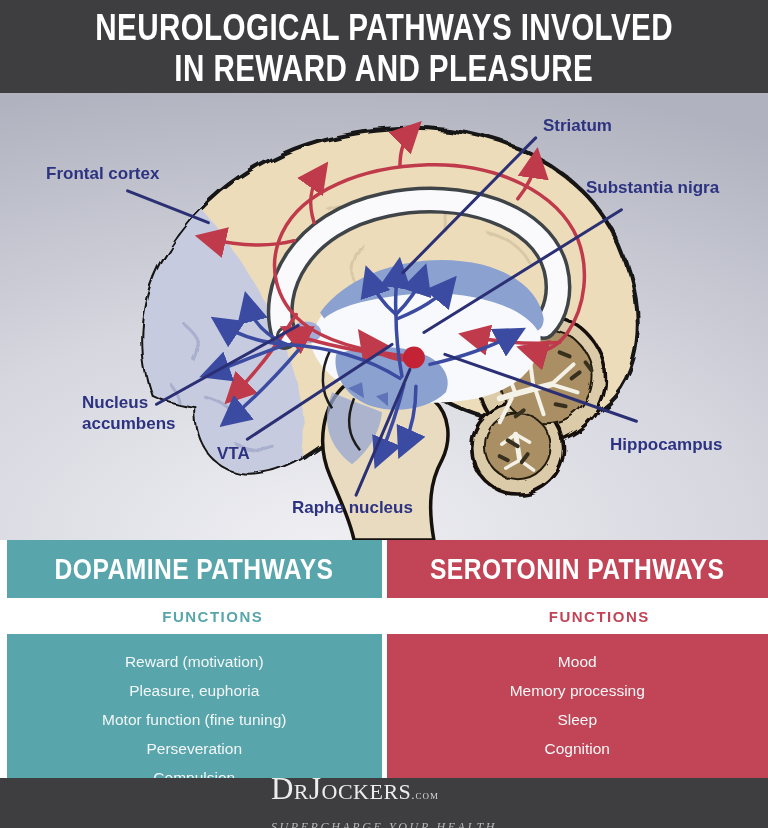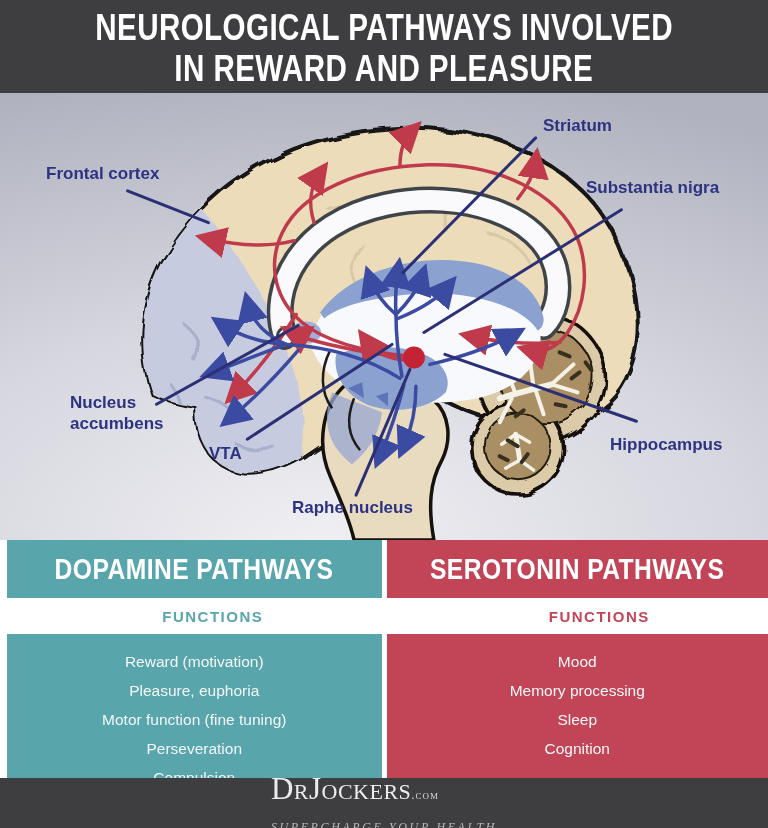--- a/index.html
+++ b/index.html
@@ -13,22 +13,22 @@
               transform:scale(.8,1);transform-origin:center;white-space:nowrap;}
 
   
   .brain{position:absolute;top:93px;left:0;width:768px;height:447px;
          background:radial-gradient(115% 105% at 42% 100%, #efeff3 0%, #d6d7df 48%, #b0b2bf 100%);}
   .brain svg{position:absolute;inset:0;}
   .lbl{position:absolute;color:var(--navy,#2d3381);font-weight:bold;font-size:17px;line-height:1.25;}
   .lbl-frontal{left:46px;top:70px;}
   .lbl-striatum{left:543px;top:22px;}
   .lbl-nigra{left:586px;top:84px;}
-  .lbl-accumbens{left:70px;top:299px;width:120px;}
-  .lbl-vta{left:209px;top:350px;}
+  .lbl-accumbens{left:82px;top:299px;width:120px;}
+  .lbl-vta{left:217px;top:350px;}
   .lbl-raphe{left:292px;top:404px;}
   .lbl-hippo{left:610px;top:341px;}
 
   
   .cols{position:absolute;top:540px;left:0;width:768px;height:238px;background:#fff;
         display:grid;grid-template-columns:1fr 1fr;column-gap:5px;}
   .col{display:flex;flex-direction:column;}
   .col-head{height:58px;display:flex;align-items:center;justify-content:center;}
   .col-head span{color:#fff;font-weight:bold;font-size:29px;letter-spacing:.5px;white-space:nowrap;
                  transform:scale(.85,1);}

